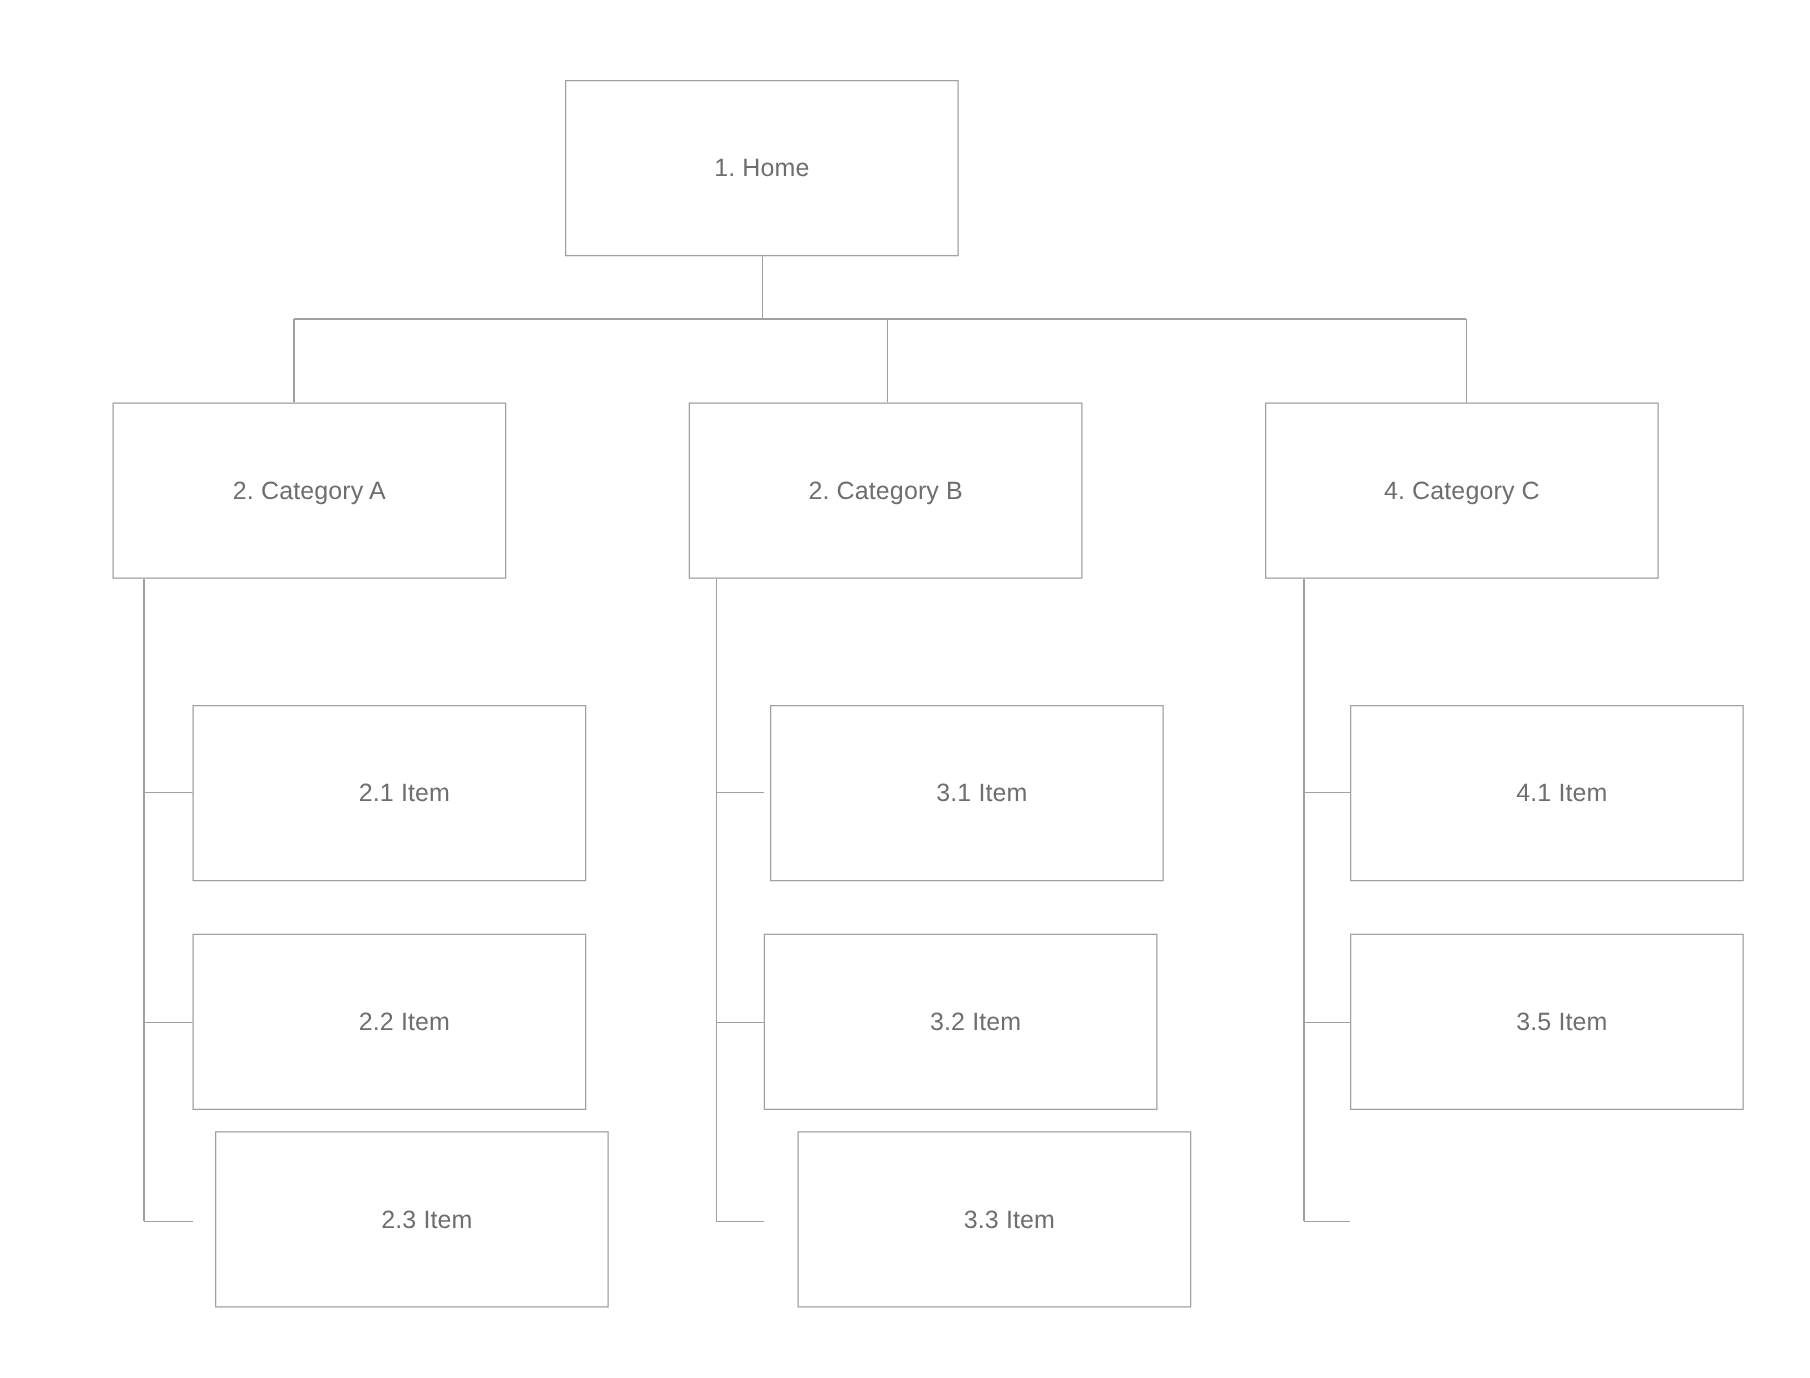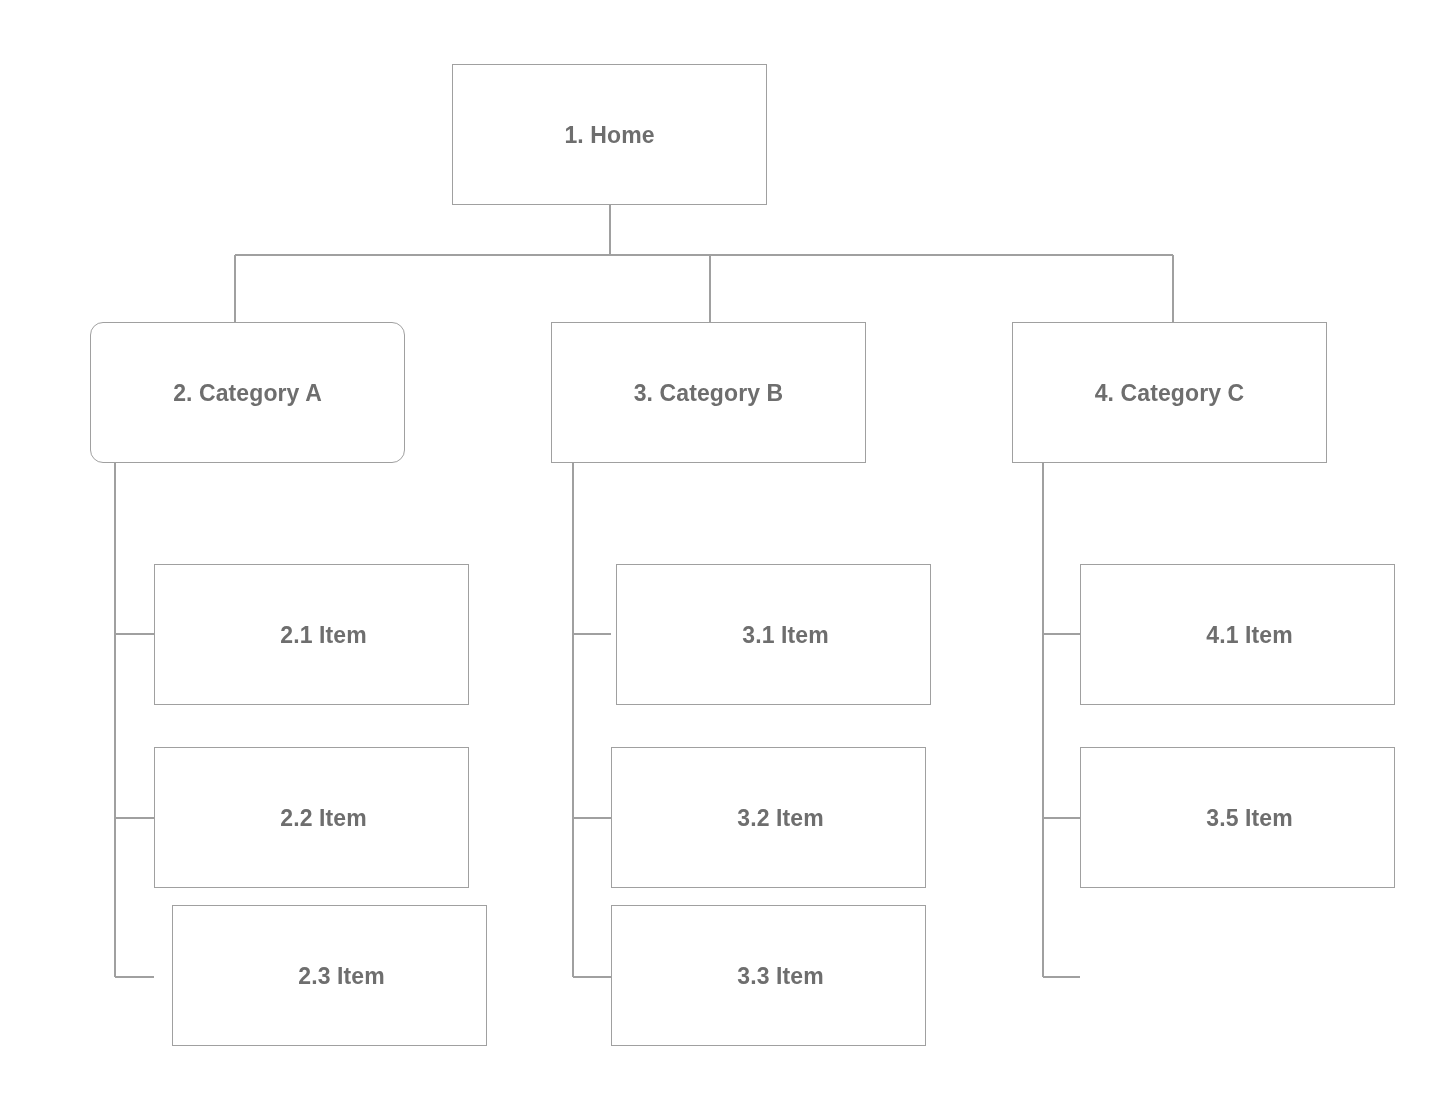--- a/index.html
+++ b/index.html
@@ -29,27 +29,26 @@
   .node {
     position: absolute;
     box-sizing: border-box;
     background: #ffffff;
     border: 1px solid #a0a0a0;
     display: flex;
     align-items: center;
     justify-content: center;
   }
   .node-label {
-    font-size: 23px;
+    font-size: 20px;
     line-height: 24px;
     color: #6e6e6e;
     letter-spacing: 0.1px;
     text-align: center;
     white-space: nowrap;
-    font-weight: bold;
   }
   .root-node  { width: 315px; height: 141px; }
   .cat-node   { width: 315px; height: 141px; }
   .item-node  { width: 315px; height: 141px; padding-left: 24px; }
 </style>
 </head>
 <body>
 
 <div id="canvas">
 
@@ -72,43 +71,43 @@
         <line x1="1043" y1="634" x2="1080" y2="634"></line>
         <line x1="1043" y1="818" x2="1080" y2="818"></line>
         <line x1="1043" y1="977" x2="1080" y2="977"></line>
       </g>
   </svg>
 
   <div class="node root-node" id="node-root" style="left: 452px; top: 64px; width: 315px; height: 141px;">
     <span class="node-label">1. Home</span>
   </div>
 
-  <div class="node cat-node" id="node-cat-0" style="left: 90px; top: 322px; width: 315px; height: 141px; border-radius: 13px;">
+  <div class="node cat-node" id="node-cat-0" style="left: 90px; top: 322px; width: 315px; height: 141px;">
     <span class="node-label">2. Category A</span>
   </div>
   <div class="node item-node" id="node-cat-0-item-0" style="left: 154px; top: 564px; width: 315px; height: 141px;">
     <span class="node-label">2.1 Item</span>
   </div>
   <div class="node item-node" id="node-cat-0-item-1" style="left: 154px; top: 747px; width: 315px; height: 141px;">
     <span class="node-label">2.2 Item</span>
   </div>
   <div class="node item-node" id="node-cat-0-item-2" style="left: 172px; top: 905px; width: 315px; height: 141px;">
     <span class="node-label">2.3 Item</span>
   </div>
 
   <div class="node cat-node" id="node-cat-1" style="left: 551px; top: 322px; width: 315px; height: 141px;">
-    <span class="node-label">3. Category B</span>
+    <span class="node-label">2. Category B</span>
   </div>
   <div class="node item-node" id="node-cat-1-item-0" style="left: 616px; top: 564px; width: 315px; height: 141px;">
     <span class="node-label">3.1 Item</span>
   </div>
   <div class="node item-node" id="node-cat-1-item-1" style="left: 611px; top: 747px; width: 315px; height: 141px;">
     <span class="node-label">3.2 Item</span>
   </div>
-  <div class="node item-node" id="node-cat-1-item-2" style="left: 611px; top: 905px; width: 315px; height: 141px;">
+  <div class="node item-node" id="node-cat-1-item-2" style="left: 638px; top: 905px; width: 315px; height: 141px;">
     <span class="node-label">3.3 Item</span>
   </div>
 
   <div class="node cat-node" id="node-cat-2" style="left: 1012px; top: 322px; width: 315px; height: 141px;">
     <span class="node-label">4. Category C</span>
   </div>
   <div class="node item-node" id="node-cat-2-item-0" style="left: 1080px; top: 564px; width: 315px; height: 141px;">
     <span class="node-label">4.1 Item</span>
   </div>
   <div class="node item-node" id="node-cat-2-item-1" style="left: 1080px; top: 747px; width: 315px; height: 141px;">

